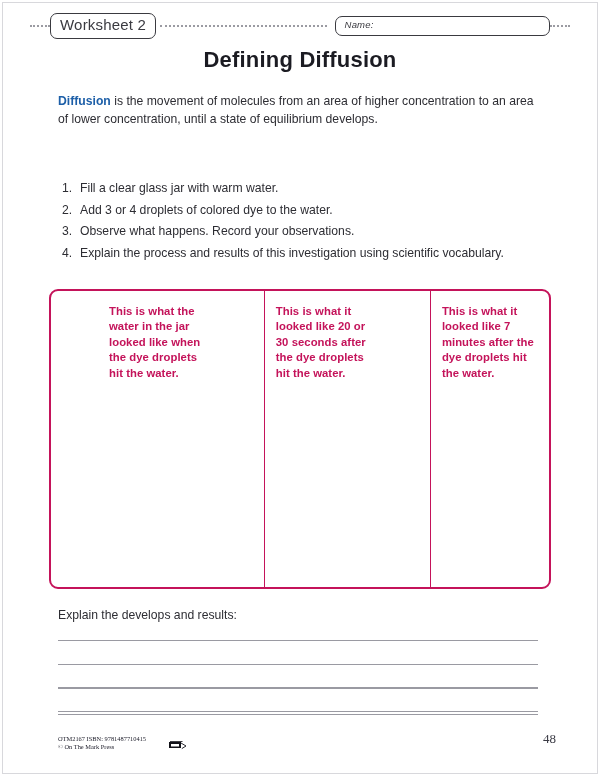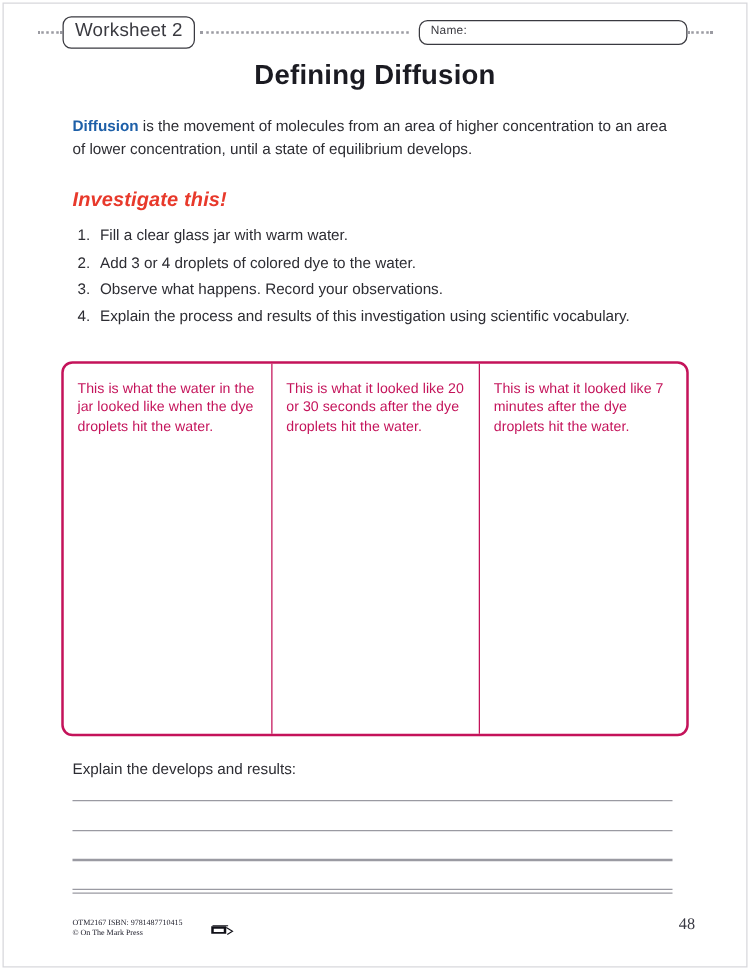--- a/index.html
+++ b/index.html
@@ -69,20 +69,21 @@
     max-width: 322px;
     border: 1px solid #3a3a40;
     border-radius: 7px;
     padding: 3px 9px 4px 9px;
     font-size: 9.5px;
     color: #3a3a40;
     letter-spacing: .2px;
     background: #fff;
     line-height: 1.1;
     margin-left: 4px;
+    font-style: italic;
   }
 
   
   .title {
     position: absolute;
     left: 0;
     top: 47px;
     width: 600px;
     text-align: center;
     font-size: 22px;
@@ -153,23 +154,24 @@
     box-sizing: border-box;
     display: flex;
     background: #ffffff;
   }
   .obs-cell {
     flex: 1 1 33.333%;
     box-sizing: border-box;
     padding: 13px 11px 10px 11px;
     font-size: 11.3px;
     line-height: 15.4px;
-    font-weight: normal;
+    font-weight: bold;
     color: #c4135a;
     letter-spacing: .05px;
+    margin-left: 47px;
   }
   .obs-cell + .obs-cell {
     border-left: 1.6px solid #c4135a;
   }
 
   
   .explain-label {
     position: absolute;
     left: 58px;
     top: 608px;
@@ -241,21 +243,20 @@
     <div class="name-chip">Name:</div>
     <div class="dot-rule tail"></div>
   </div>
 
   <div class="title">Defining Diffusion</div>
 
   <div class="intro">
     <span class="term">Diffusion</span><span> is the movement of molecules from an area of higher concentration to an area of lower concentration, until a state of equilibrium develops.</span>
   </div>
 
-  <div class="investigate">Investigate this!</div>
 
   <div class="steps">
     <div class="step">
       <span class="step-num">1.</span>
       <span class="step-text">Fill a clear glass jar with warm water.</span>
     </div>
     <div class="step">
       <span class="step-num">2.</span>
       <span class="step-text">Add 3 or 4 droplets of colored dye to the water.</span>
     </div>

